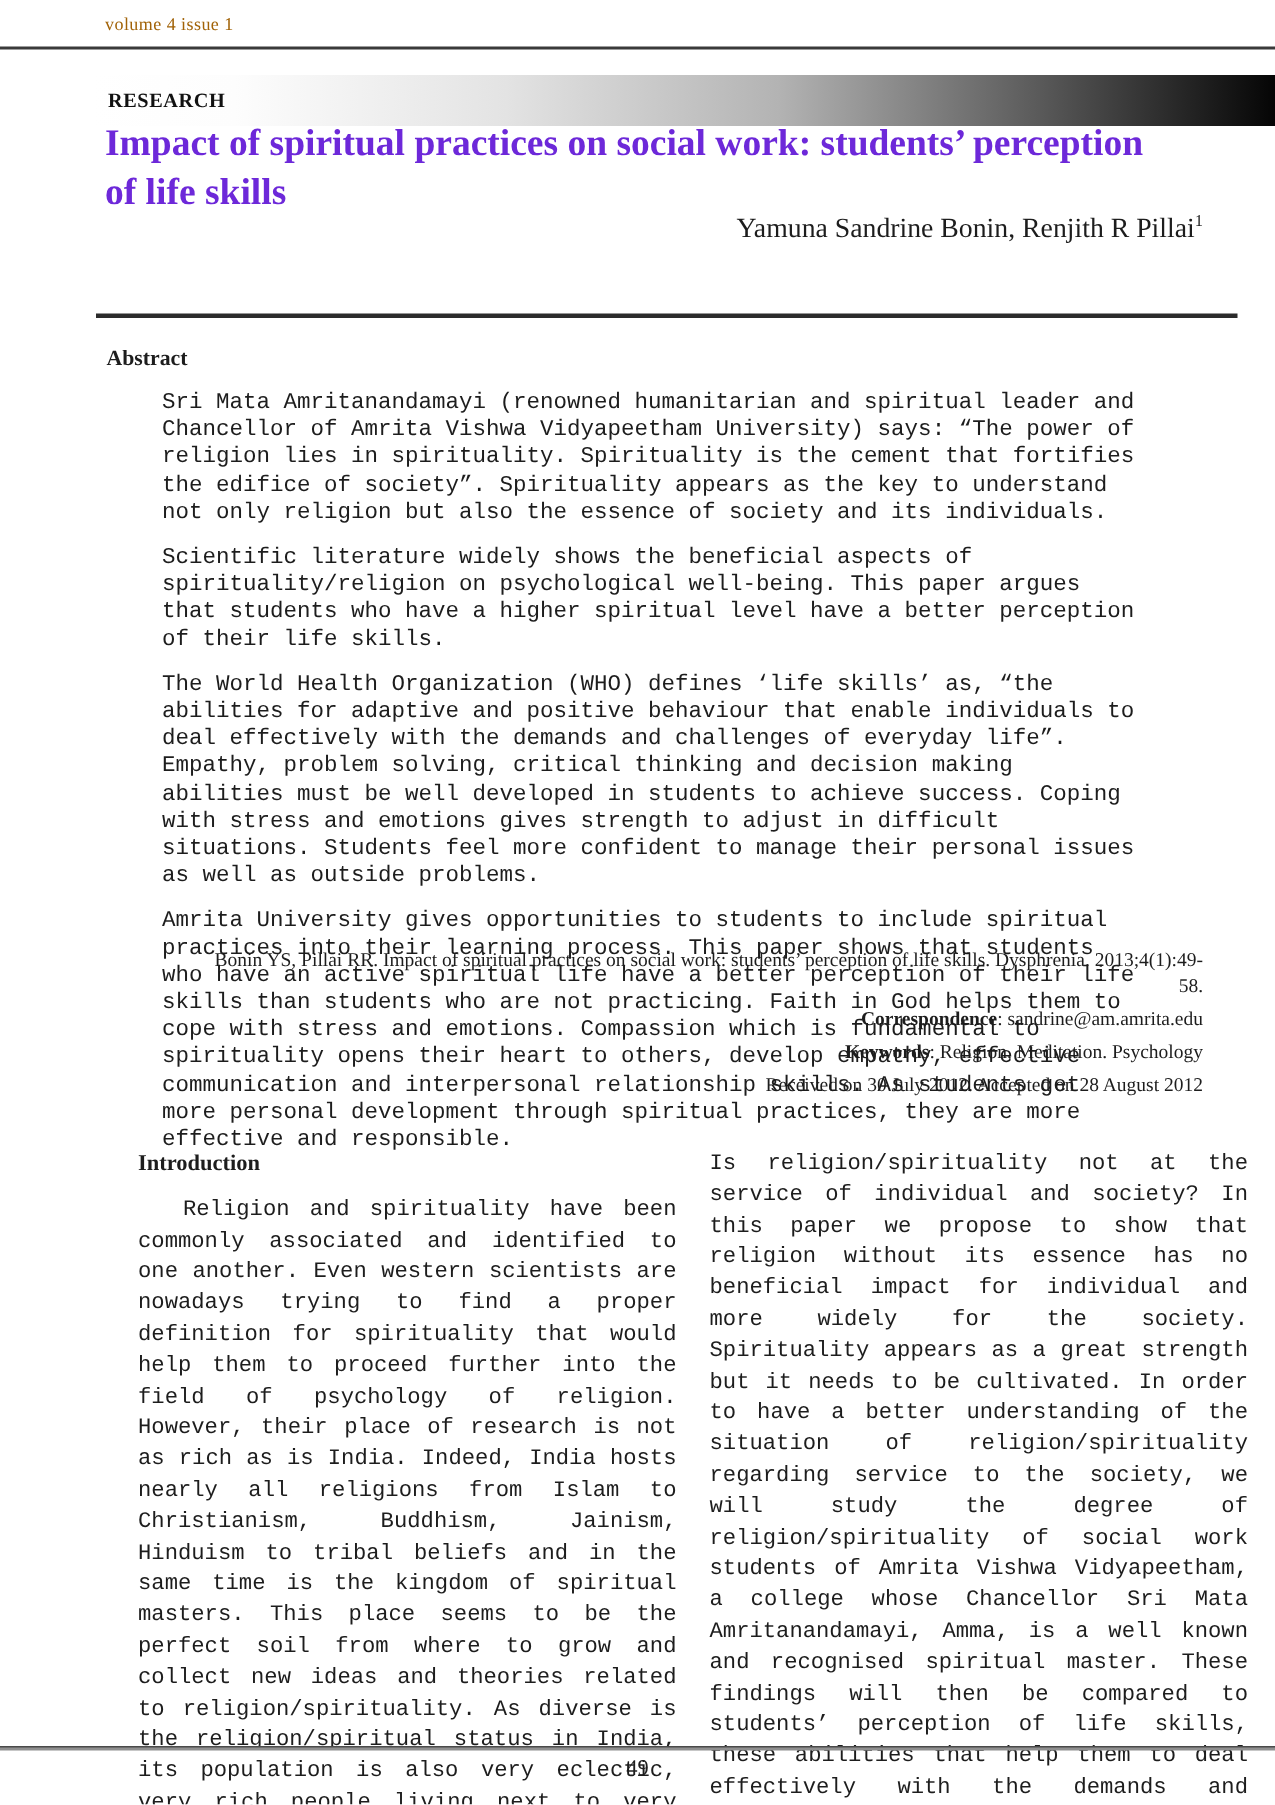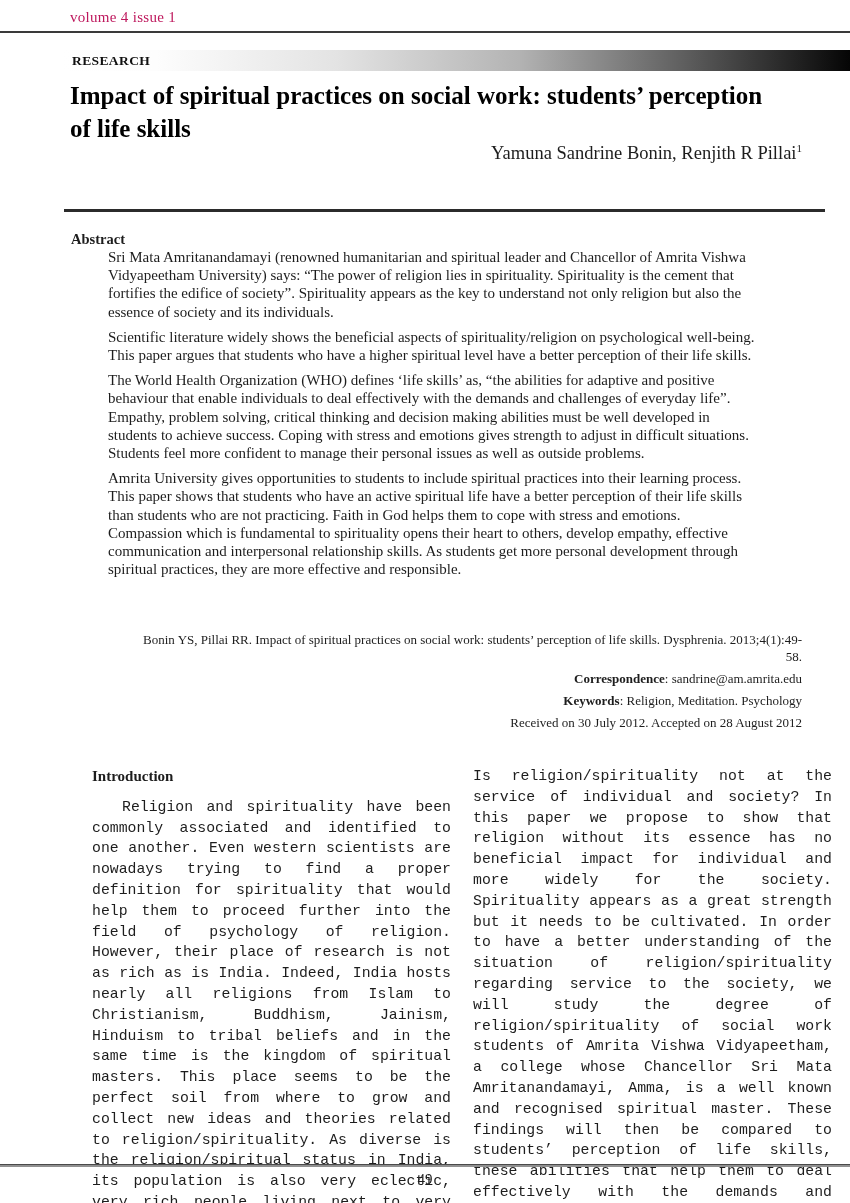--- a/index.html
+++ b/index.html
@@ -6,37 +6,37 @@
   .page{
     position:relative;
     width:850px;height:1203px;
     background:#ffffff;
     font-family:"Liberation Serif", serif;
     color:#1d1d1d;
     overflow:hidden;
   }
   .volume{
     position:absolute;top:9px;left:70px;
-    font-size:15px;color:#be185d;letter-spacing:0.3px;
+    font-size:12px;color:#a16207;letter-spacing:0.3px;
   }
   .top-rule{
     position:absolute;top:31px;left:0;width:850px;
     border-top:2px solid #3a3a3a;
   }
   .research-bar{
-    position:absolute;top:50px;left:62px;right:0;height:21px;
+    position:absolute;top:50px;left:62px;right:0;height:34px;
     background:linear-gradient(to right,#ffffff 0%,#fdfdfd 12%,#e3e3e3 35%,#b3b3b3 58%,#5a5a5a 80%,#050505 100%);
     display:flex;align-items:center;
   }
   .research-label{
     font-weight:bold;font-size:13.5px;padding-left:10px;letter-spacing:0.4px;color:#111;
   }
   .title{
     position:absolute;top:79px;left:70px;width:700px;
-    font-size:25px;font-weight:bold;line-height:1.32;color:#000000;
+    font-size:25px;font-weight:bold;line-height:1.32;color:#6d28d9;
   }
   .authors{
     position:absolute;top:143px;left:200px;right:48px;
     text-align:right;font-size:18.5px;
   }
   .authors sup{font-size:11px;line-height:0;}
   .affiliation{
     position:absolute;top:172px;left:95px;right:45px;
     text-align:right;font-size:13.5px;line-height:1.3;
   }
@@ -46,21 +46,21 @@
     border-top:3px solid #2b2b2b;
   }
   .abstract-heading{
     position:absolute;top:231px;left:71px;
     font-size:14.5px;font-weight:bold;
   }
   .abstract-body{
     position:absolute;top:248px;left:108px;width:650px;
     font-size:15px;line-height:18.2px;text-align:left;
   }
-  .abstract-body p{margin:0 0 7px 0;}
+  .abstract-body p{margin:12px 0 7px 0;font-family:Liberation Mono, monospace;}
   .citation-block{
     position:absolute;top:631px;left:130px;right:48px;
     text-align:right;font-size:13px;line-height:17px;
   }
   .citation-block .cite-row{margin-bottom:5px;}
   .columns{
     position:absolute;top:766px;left:56px;width:740px;
     display:flex;gap:22px;margin-left:36px;
   }
   .col{

